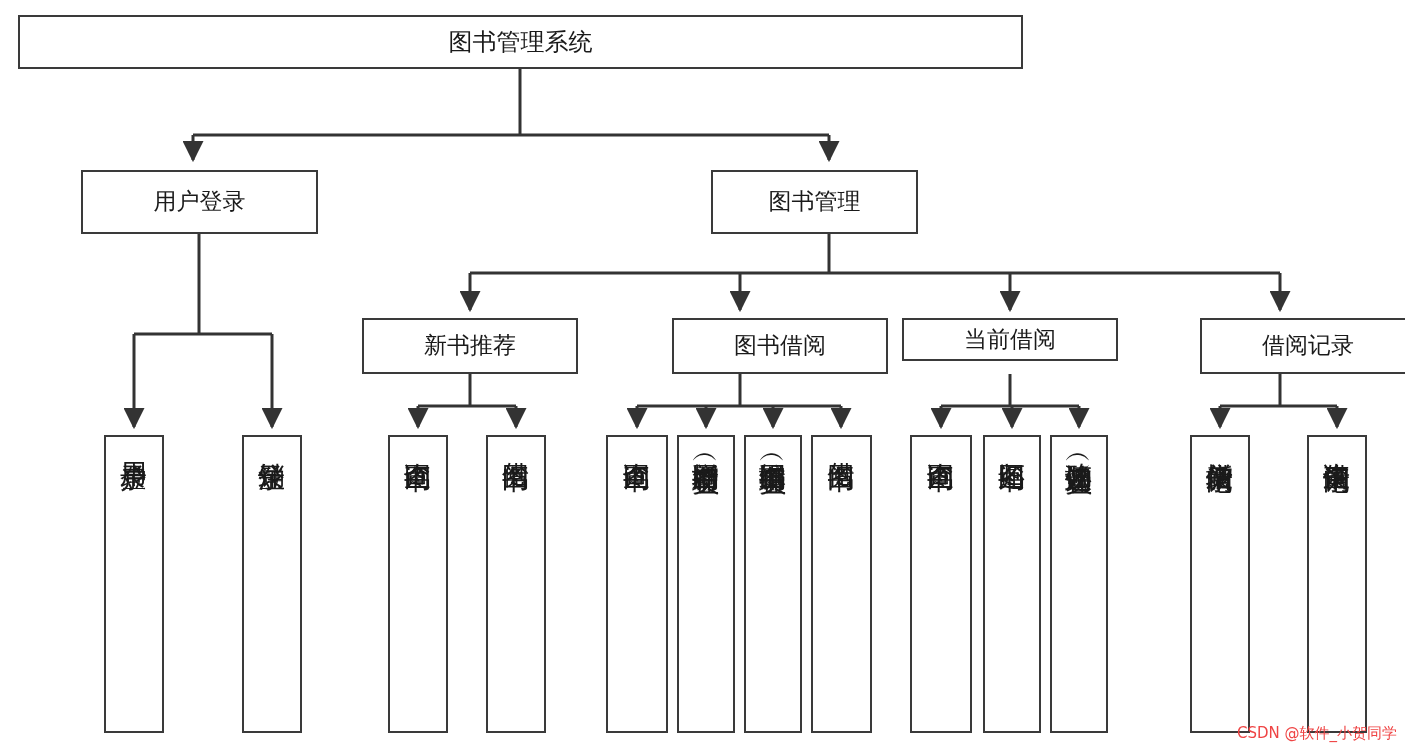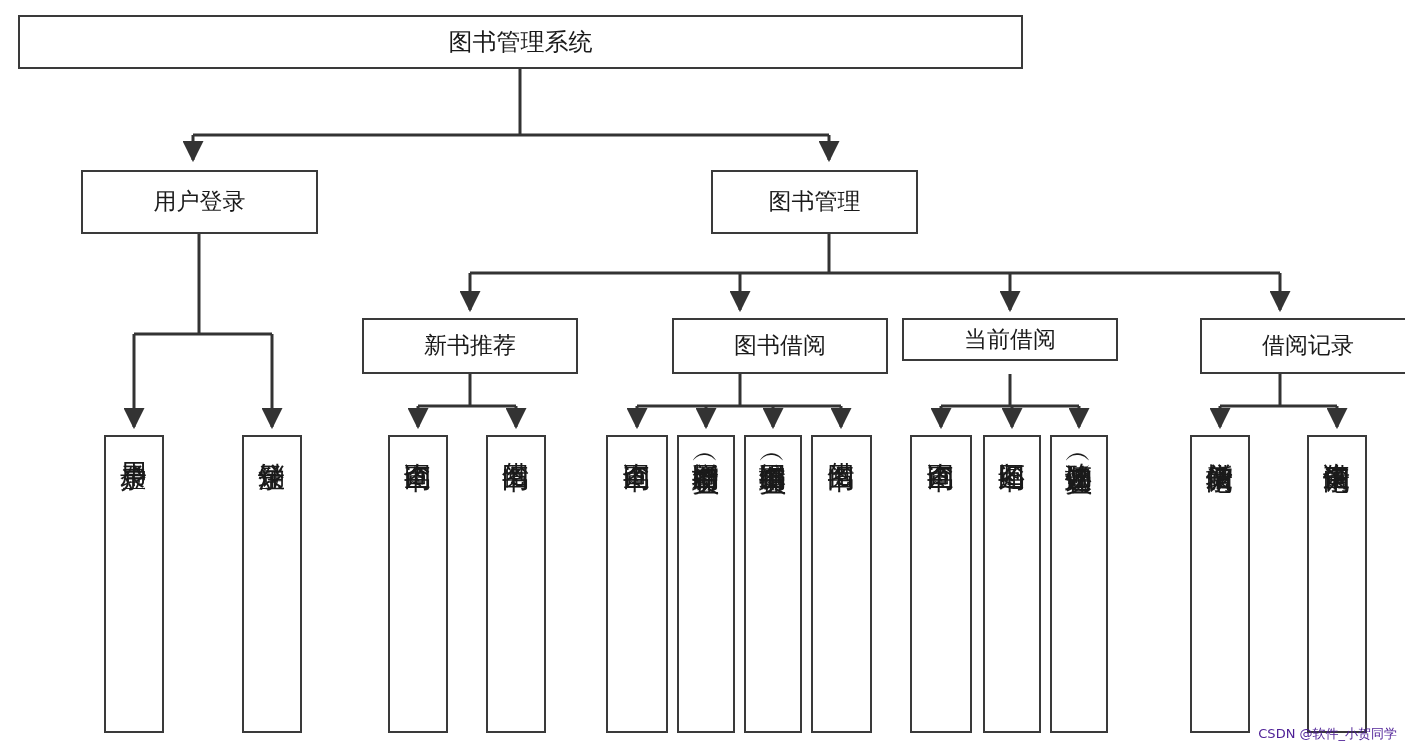--- a/index.html
+++ b/index.html
@@ -50,22 +50,22 @@
     text-orientation: upright;
     font-size: 27px;
     letter-spacing: 1px;
     line-height: 1;
   }
   .node.root .label { font-size: 24px; }
   .watermark {
     position: absolute;
     right: 8px;
     bottom: 4px;
-    font-size: 13px;
-    color: #4c1d95;
+    font-size: 15px;
+    color: #ef4444;
     white-space: nowrap;
     font-family: "DejaVu Sans", "Liberation Sans", sans-serif;
   }
 </style>
 </head>
 <body>
 
 <div id="canvas">
 
   <svg class="wires" viewBox="0 0 1405 747" xmlns="http://www.w3.org/2000/svg">

